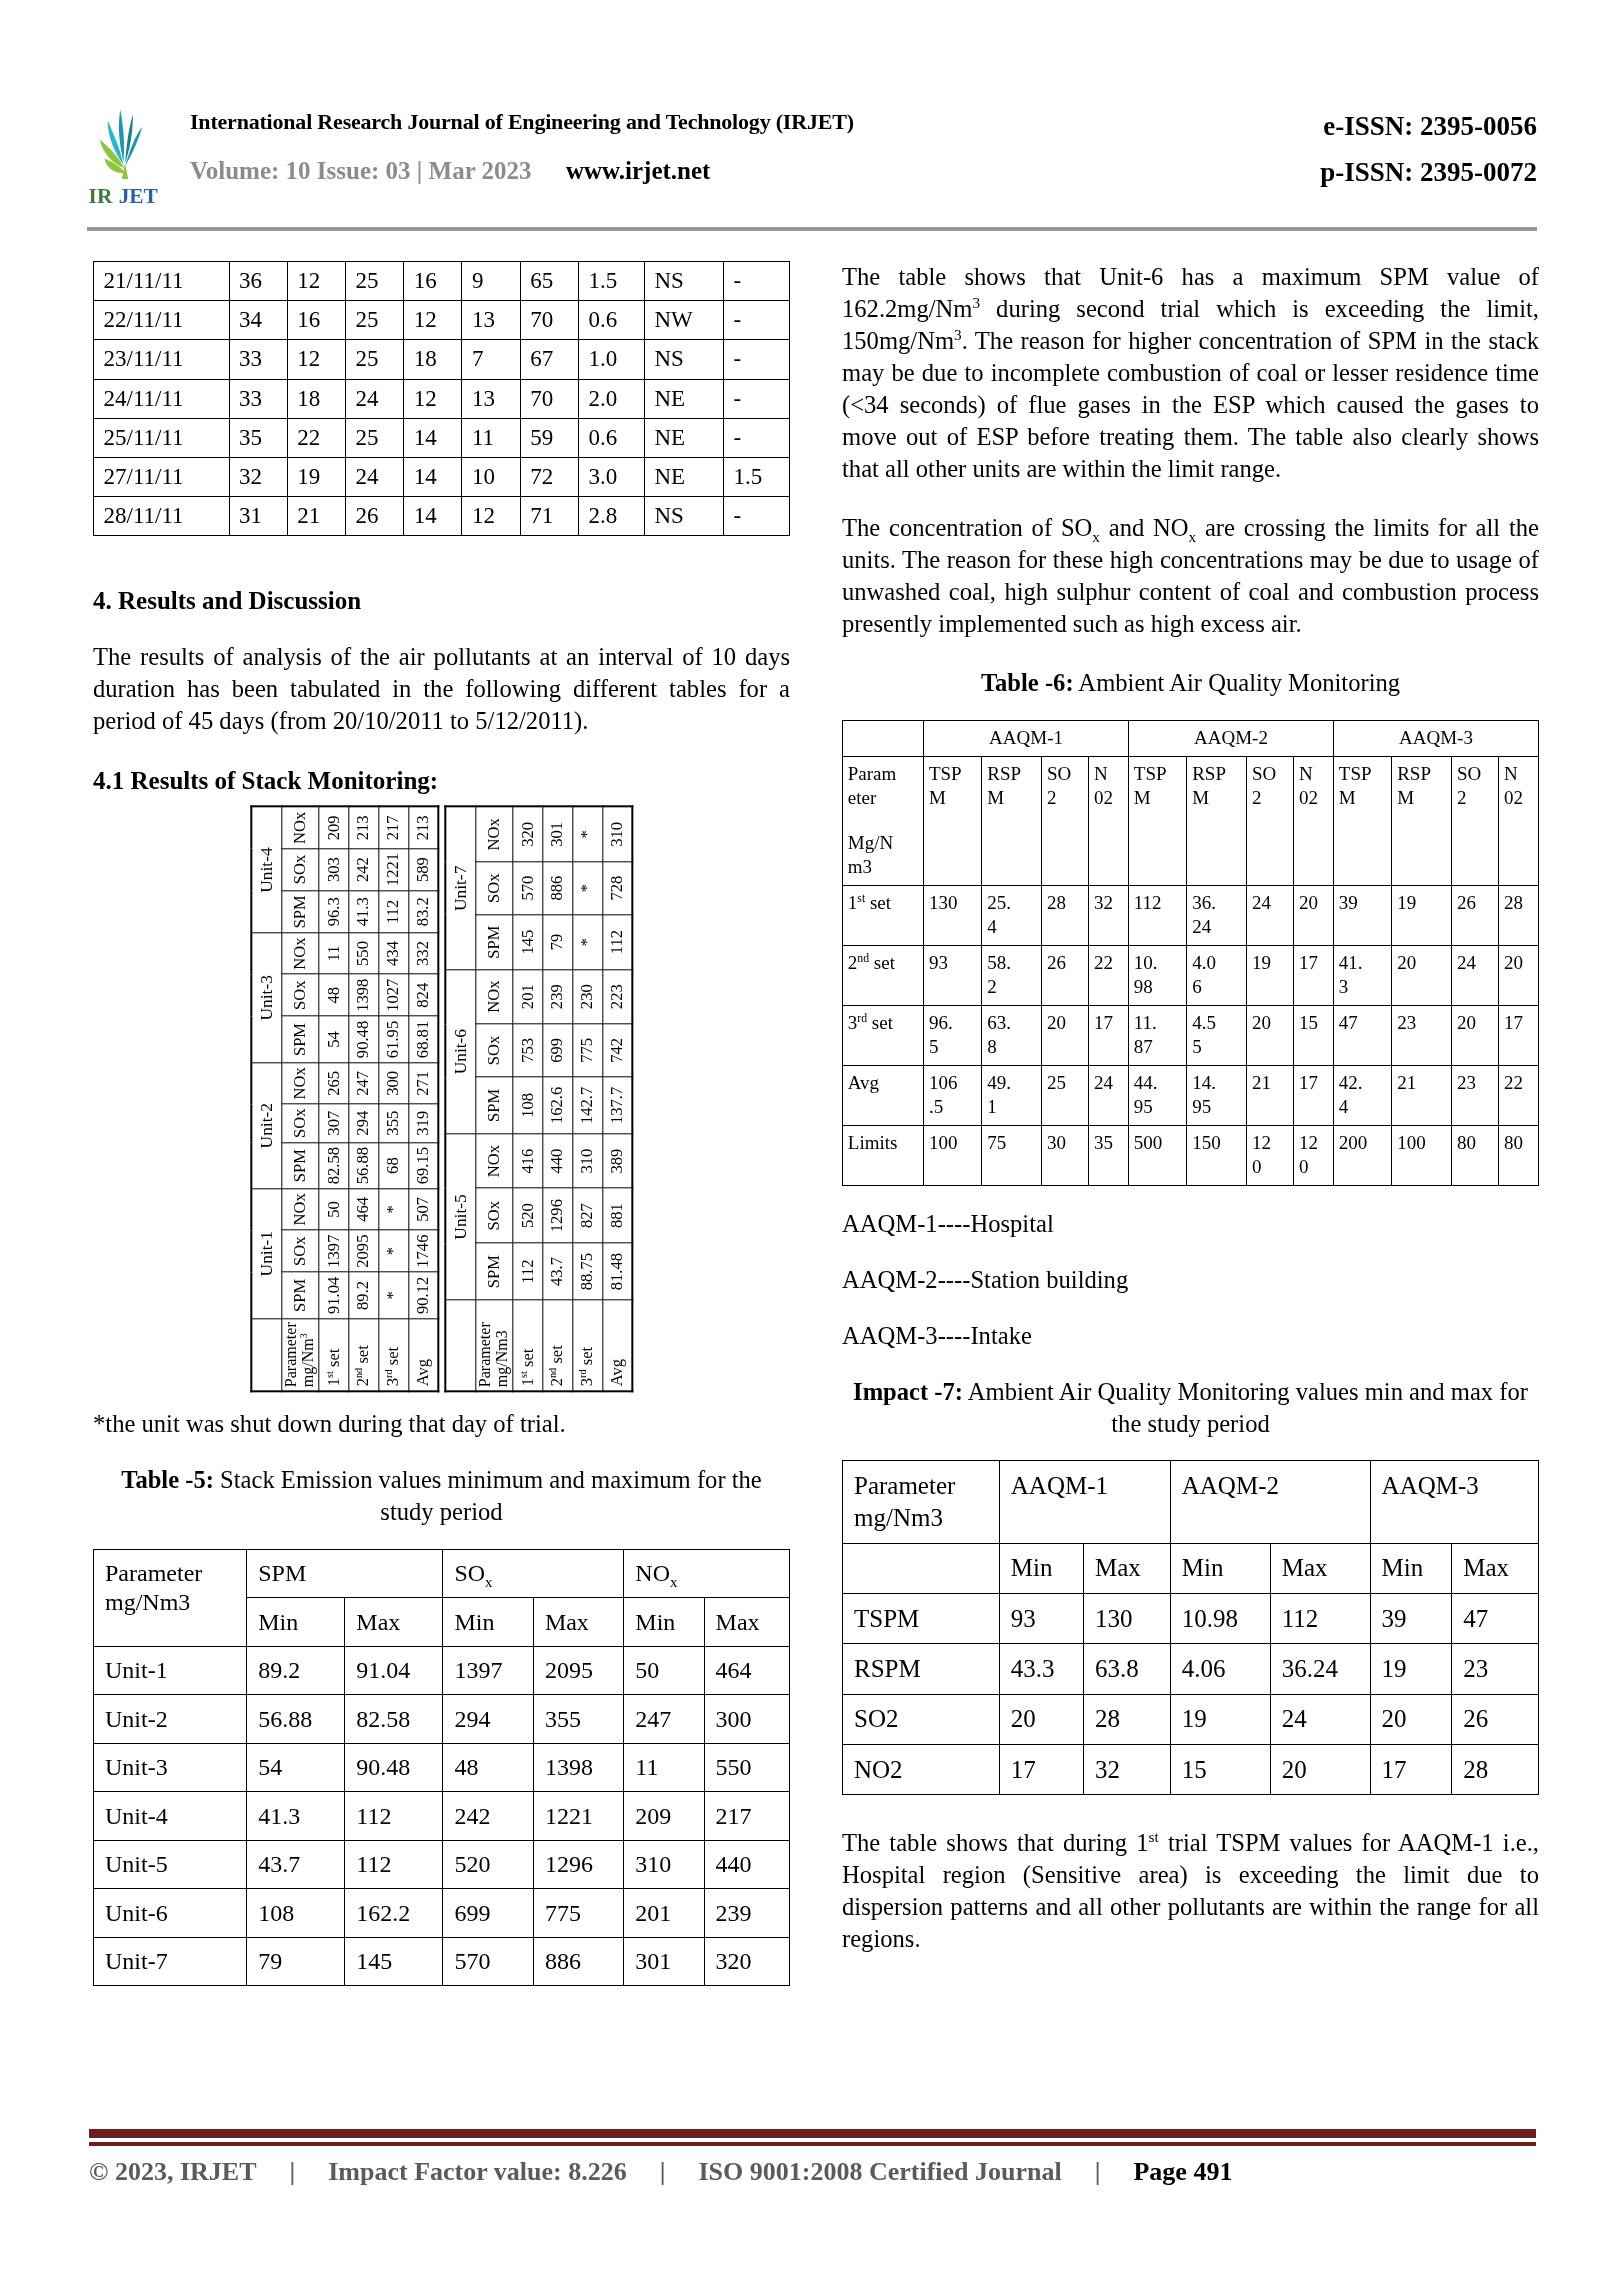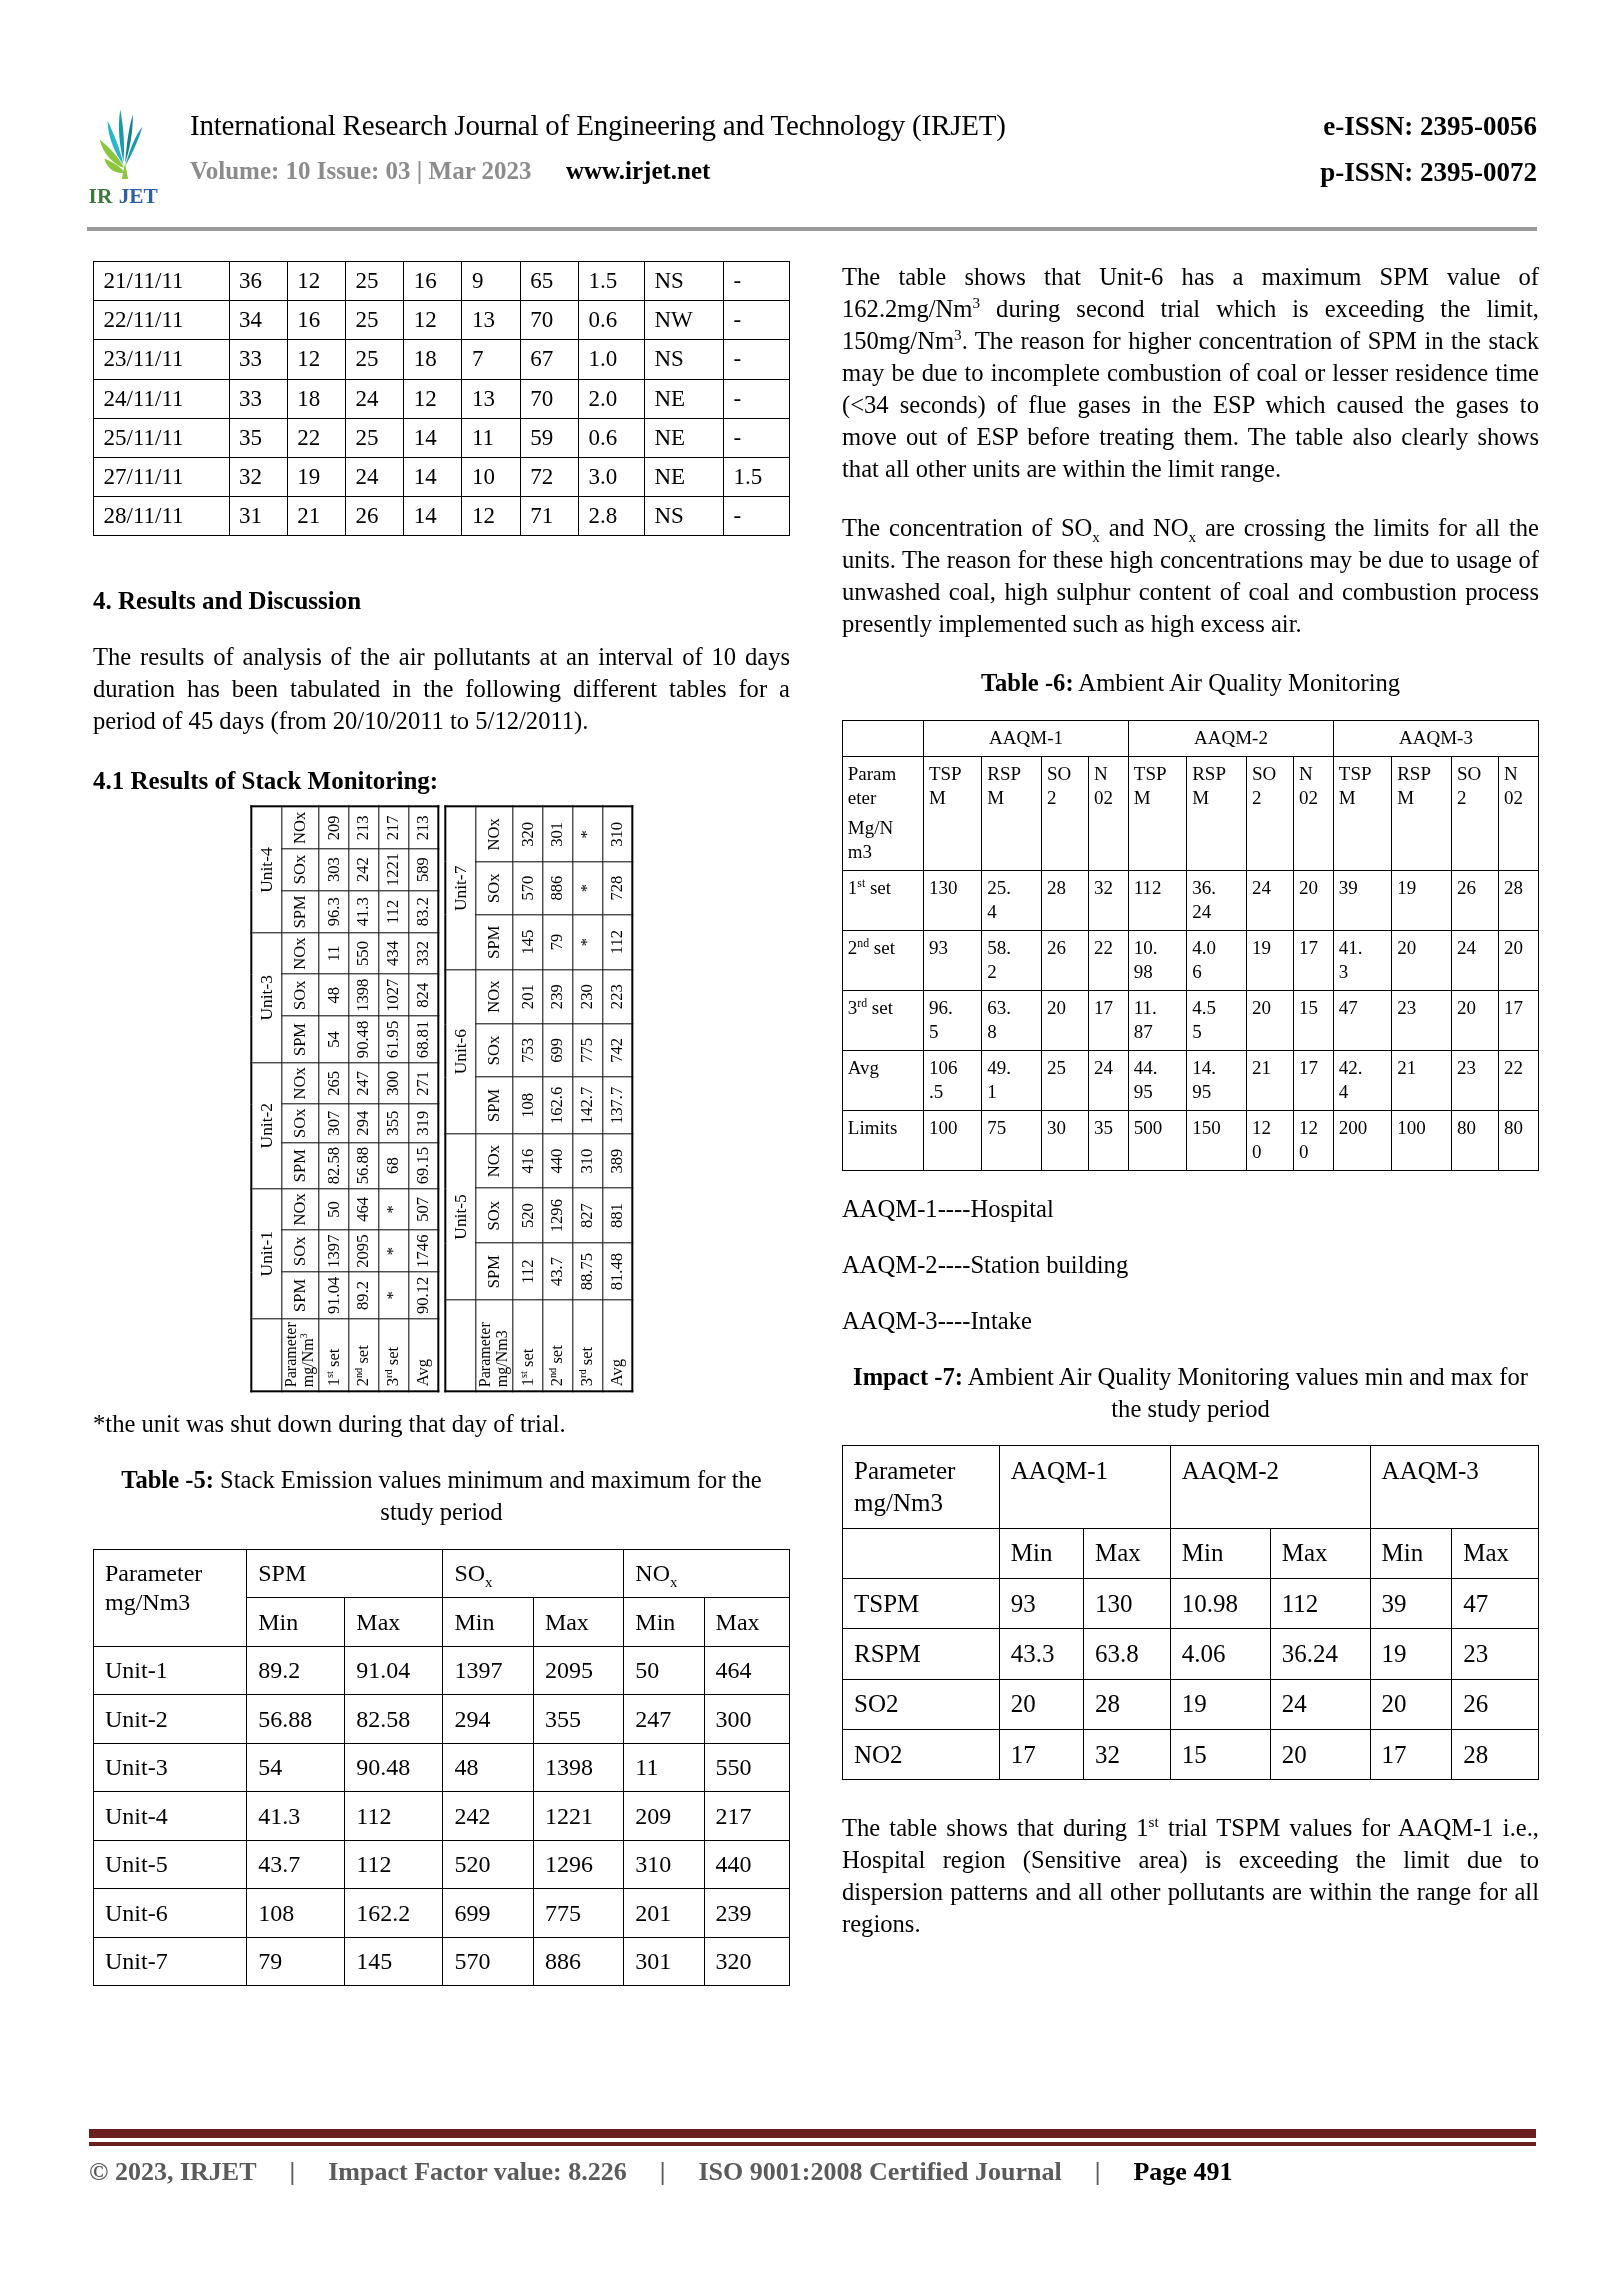--- a/index.html
+++ b/index.html
@@ -11,21 +11,21 @@
   }
   .page{position:absolute;left:0;top:0;width:1623px;height:2295px;}
 
   
   .header{position:absolute;left:87px;top:103px;width:1450px;height:111px;}
   .logo{position:absolute;left:0;top:0;width:95px;height:103px;}
   .logo svg{display:block;}
   .hdr-title{
     position:absolute;left:103px;top:6.3px;
     font-family:"Liberation Serif", serif;
-    font-weight:normal;font-size:29px;letter-spacing:-0.2px;white-space:nowrap;
+    font-weight:bold;font-size:22px;letter-spacing:-0.2px;white-space:nowrap;
   }
   .hdr-eissn{
     position:absolute;right:0px;top:8px;
     font-weight:bold;font-size:27px;white-space:nowrap;
   }
   .hdr-vol{
     position:absolute;left:103px;top:54px;
     font-weight:bold;font-size:25px;color:#8c8c8c;white-space:nowrap;
   }
   .hdr-site{
@@ -544,21 +544,21 @@
           <tr>
             <td></td>
             <td class="ctr" colspan="4">AAQM-1</td>
             <td class="ctr" colspan="4">AAQM-2</td>
             <td class="ctr" colspan="4">AAQM-3</td>
           </tr>
           <tr>
             <td>
               <span style="display:block">Param</span>
               <span style="display:block">eter</span>
-              <span style="display:block;margin-top:6px">Mg/N</span>
+              <span style="display:block;margin-top:21px">Mg/N</span>
               <span style="display:block">m3</span>
             </td>
             <td>
               <span style="display:block">TSP</span>
               <span style="display:block">M</span>
             </td>
             <td>
               <span style="display:block">RSP</span>
               <span style="display:block">M</span>
             </td>

